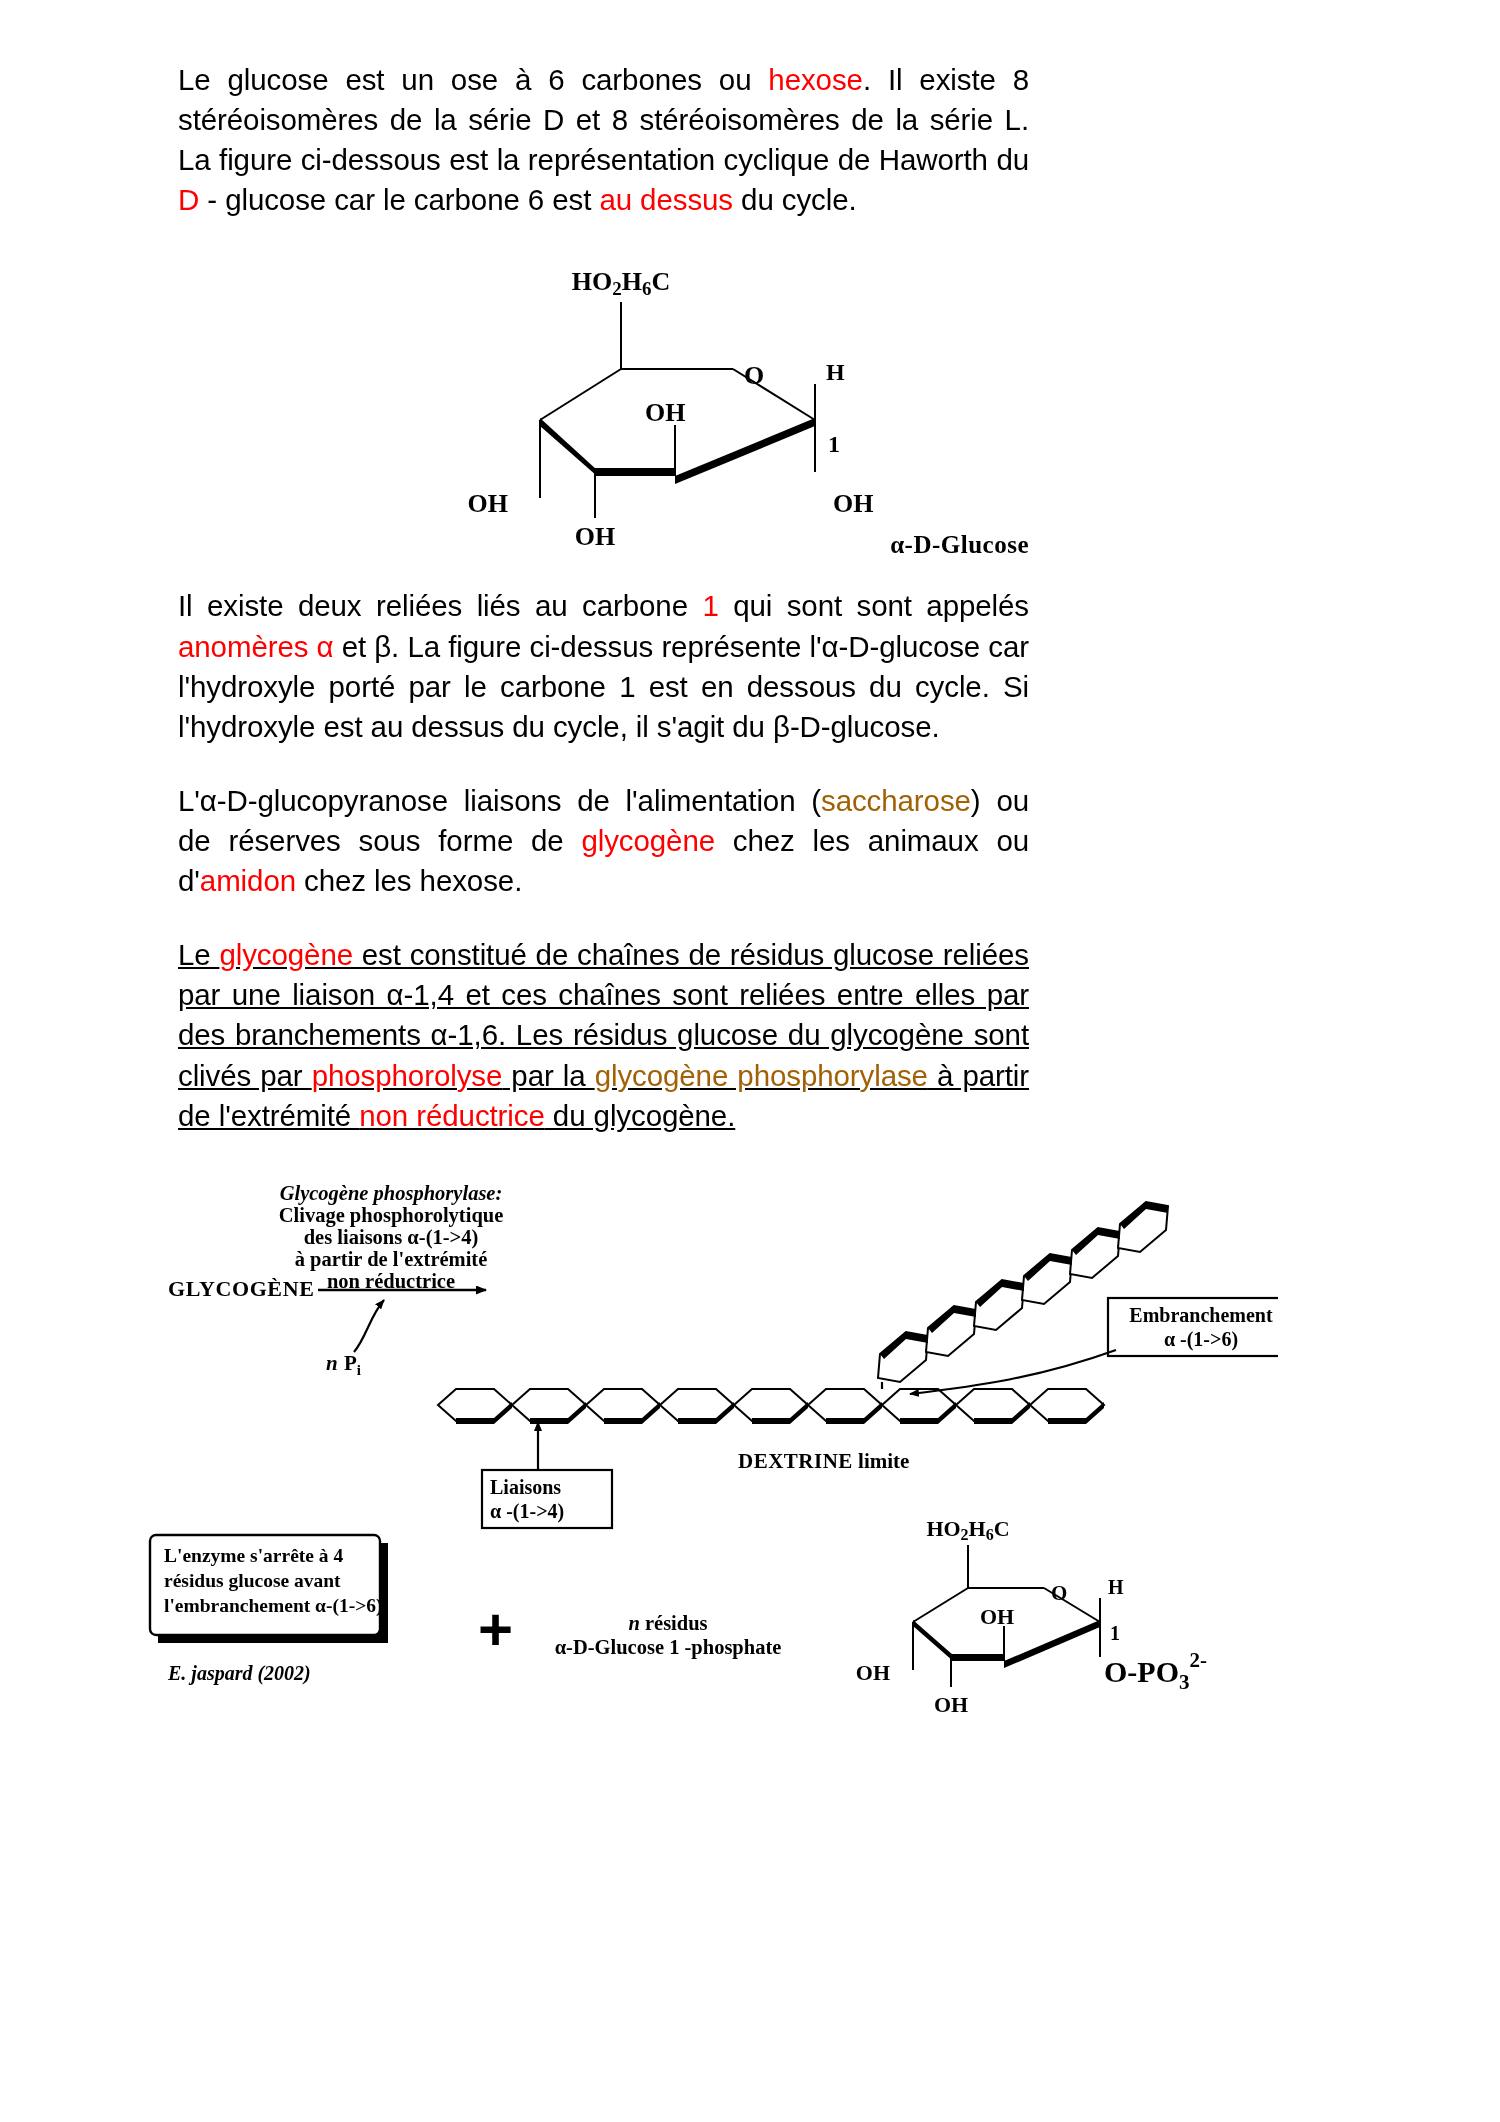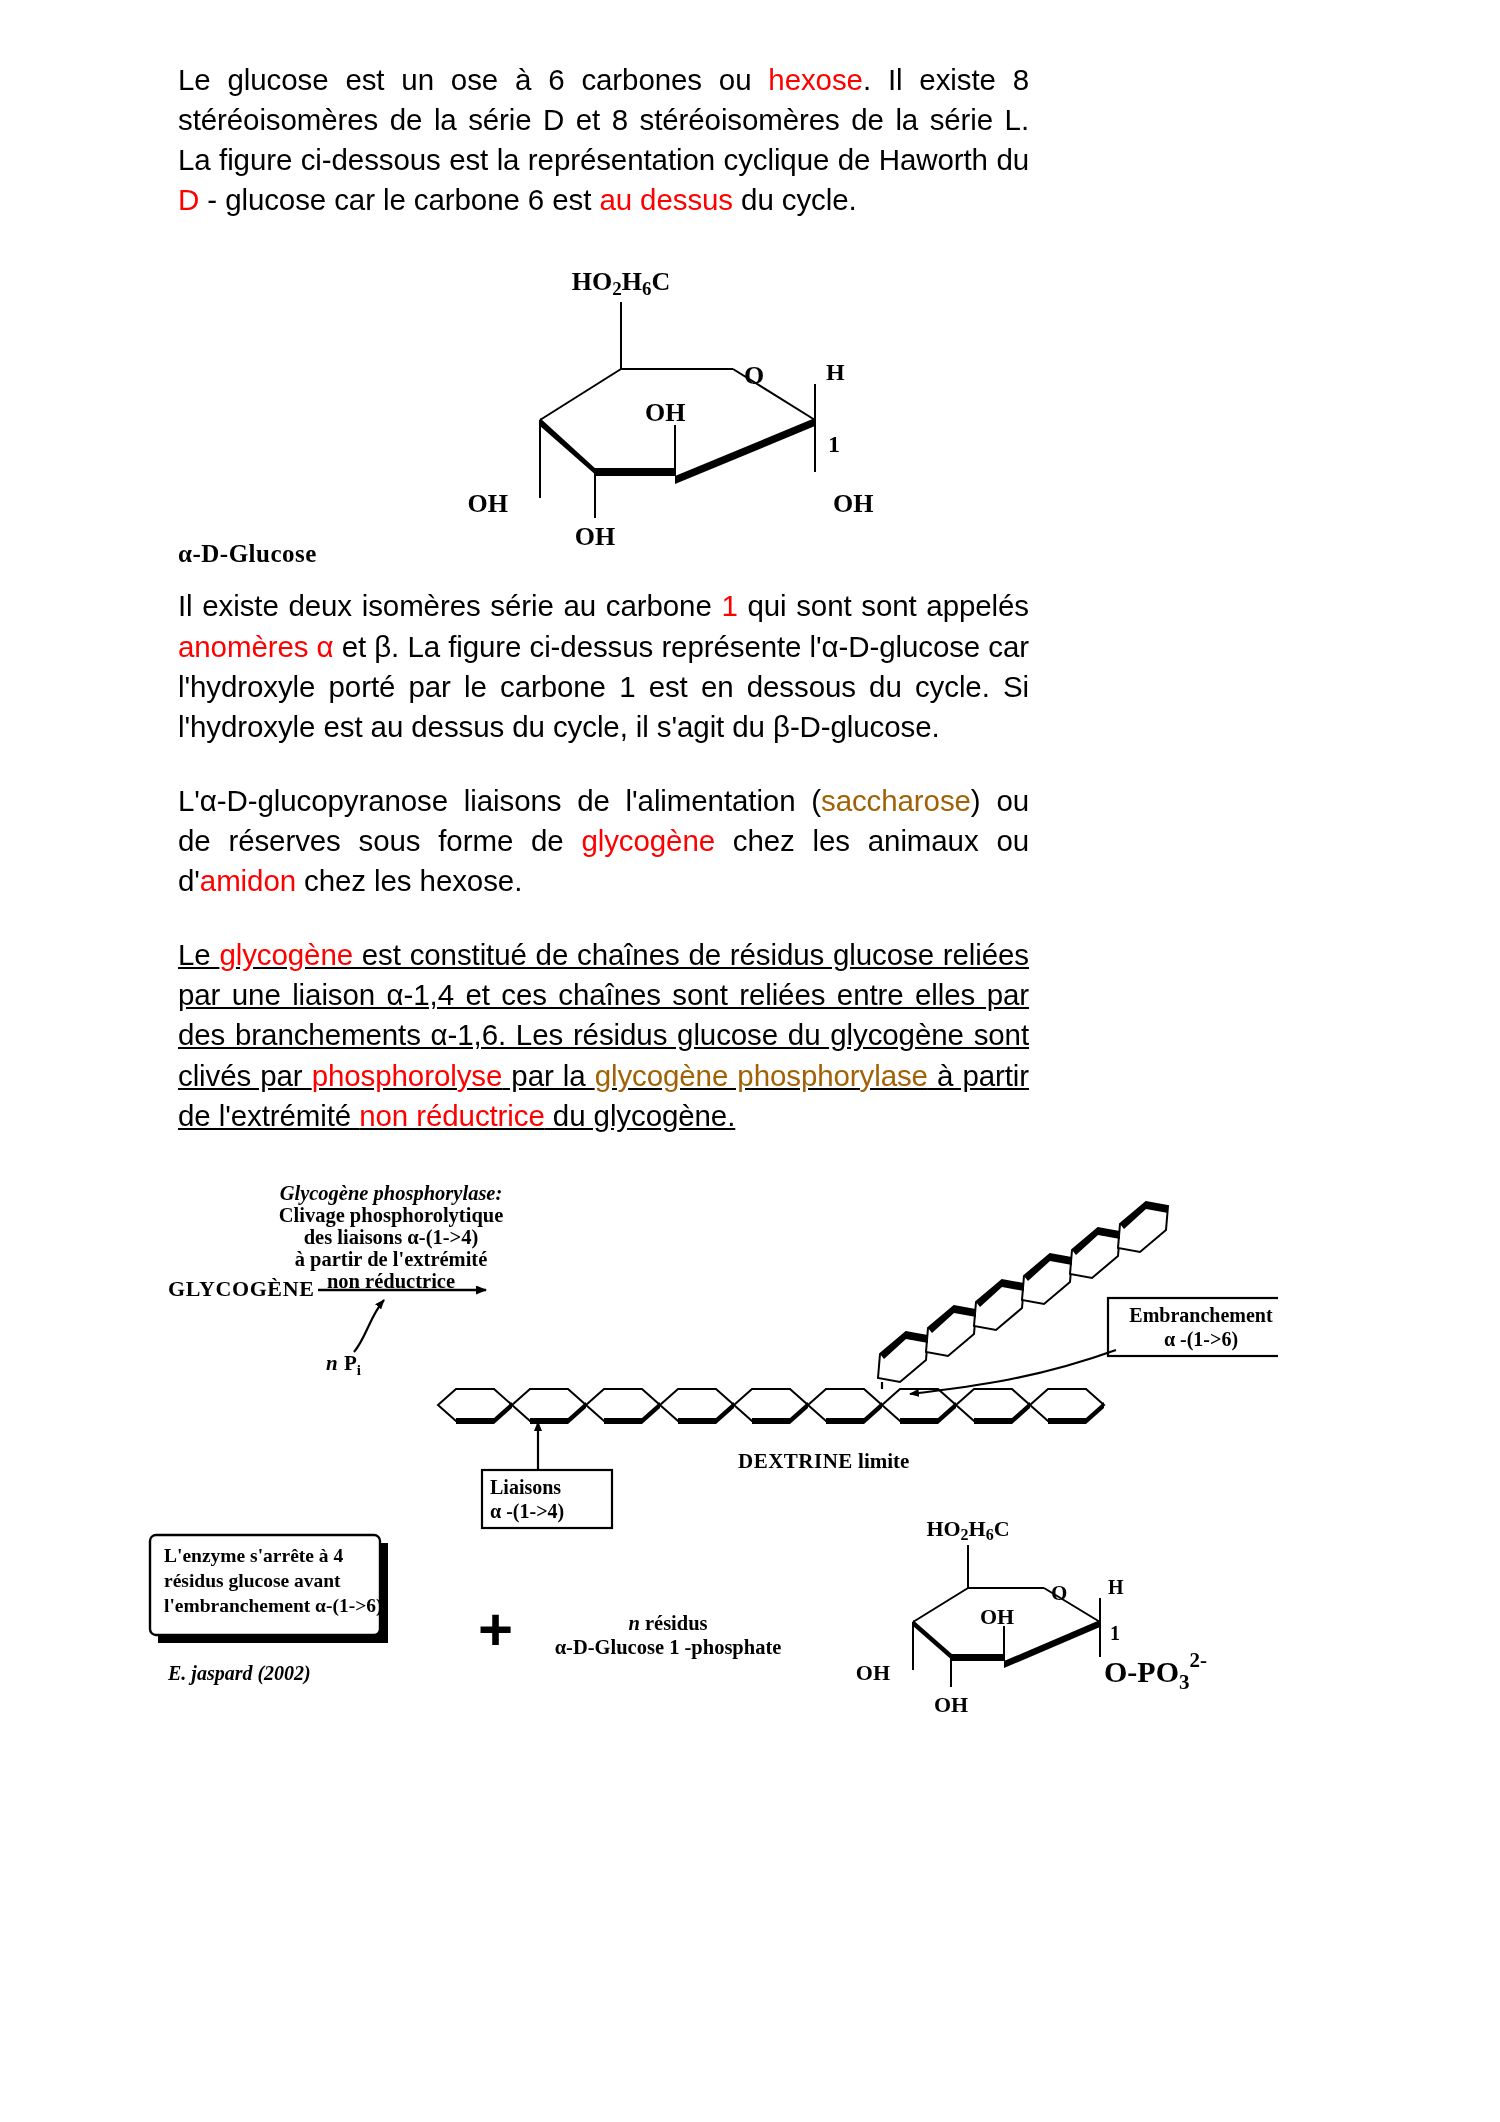--- a/index.html
+++ b/index.html
@@ -36,22 +36,22 @@
   .fig1 {
     position: relative;
     width: 100%;
     height: 330px;
     margin: 4px 0 16px 0;
   }
   .fig1 svg { position: absolute; left: 0; top: 0; }
   .fig1 .cap {
     position: absolute;
     left: 0; right: 0;
-    top: 300px;
-    text-align: left;
+    top: 291px;
+    text-align: right;
     font-family: "Liberation Serif", serif;
     font-weight: bold;
     font-size: 25px;
     letter-spacing: 0.5px;
   }
   .chemlabel {
     font-family: "Liberation Serif", serif;
     font-weight: bold;
     fill: #000;
   }
@@ -115,21 +115,21 @@
       <text class="chemlabel" x="330" y="272" font-size="26" text-anchor="end">OH</text>
       <text class="chemlabel" x="655" y="272" font-size="26">OH</text>
       <text class="chemlabel" x="417" y="305" font-size="26" text-anchor="middle">OH</text>
 
       <line x1="362" y1="232" x2="362" y2="258" stroke="#000" stroke-width="2"></line>
     </svg>
     <div class="cap">α-D-Glucose</div>
   </div>
 
   <p class="body-text">
-    <span>Il existe deux isomères série au carbone </span><span class="red">1</span><span> qui sont sont appelés </span><span class="red">anomères α</span><span> et β. La figure ci-dessus représente l'α-D-glucose car l'hydroxyle porté par le carbone 1 est en dessous du cycle. Si l'hydroxyle est au dessus du cycle, il s'agit du β-D-glucose.</span>
+    <span>Il existe deux reliées liés au carbone </span><span class="red">1</span><span> qui sont sont appelés </span><span class="red">anomères α</span><span> et β. La figure ci-dessus représente l'α-D-glucose car l'hydroxyle porté par le carbone 1 est en dessous du cycle. Si l'hydroxyle est au dessus du cycle, il s'agit du β-D-glucose.</span>
   </p>
 
 
   <p class="body-text">
     <span>L'α-D-glucopyranose liaisons de l'alimentation (</span><span class="blue">saccharose</span><span>) ou de réserves sous forme de </span><span class="red">glycogène</span><span> chez les animaux ou d'</span><span class="red">amidon</span><span> chez les hexose.</span>
   </p>
 
   <p class="body-text last">
     <span>Le </span><span class="red">glycogène</span><span> est constitué de chaînes de résidus glucose reliées par une liaison α-1,4 et ces chaînes sont reliées entre elles par des branchements α-1,6. Les résidus glucose du glycogène sont clivés par </span><span class="red">phosphorolyse</span><span> par la </span><span class="blue">glycogène phosphorylase</span><span> à partir de l'extrémité </span><span class="red">non réductrice</span><span> du glycogène.</span>
   </p>

